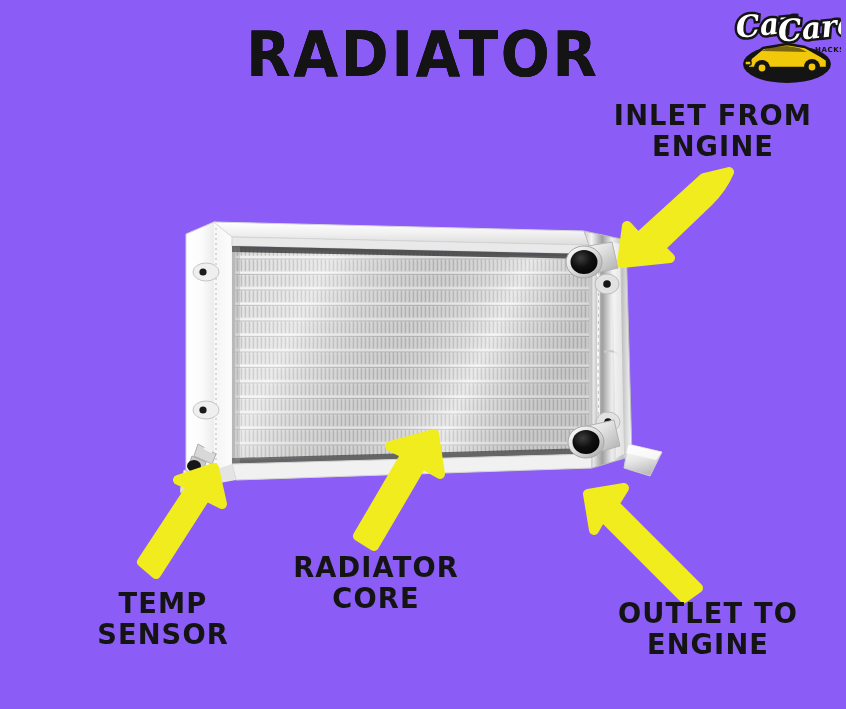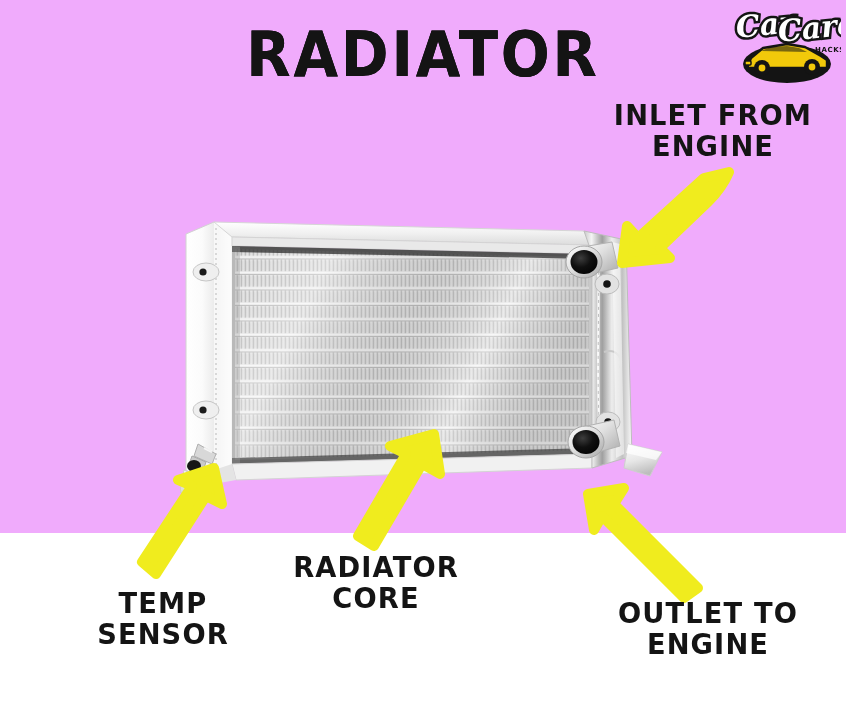--- a/index.html
+++ b/index.html
@@ -4,22 +4,22 @@
 <style>
   * { margin:0; padding:0; box-sizing:border-box; }
   html, body {
     width:846px; height:709px;
     background:#ffffff;
     font-family:"Liberation Sans", sans-serif;
     overflow:hidden;
   }
   #stage {
     position:relative;
-    width:846px; height:533px;
-    background:#f0abfc;
+    width:846px; height:709px;
+    background:#8b5cf6;
   }
 
   
   #title {
     position:absolute;
     left:0; top:18px;
     width:846px;
     text-align:center;
     font-family:"DejaVu Sans", sans-serif;
     font-weight:bold;

